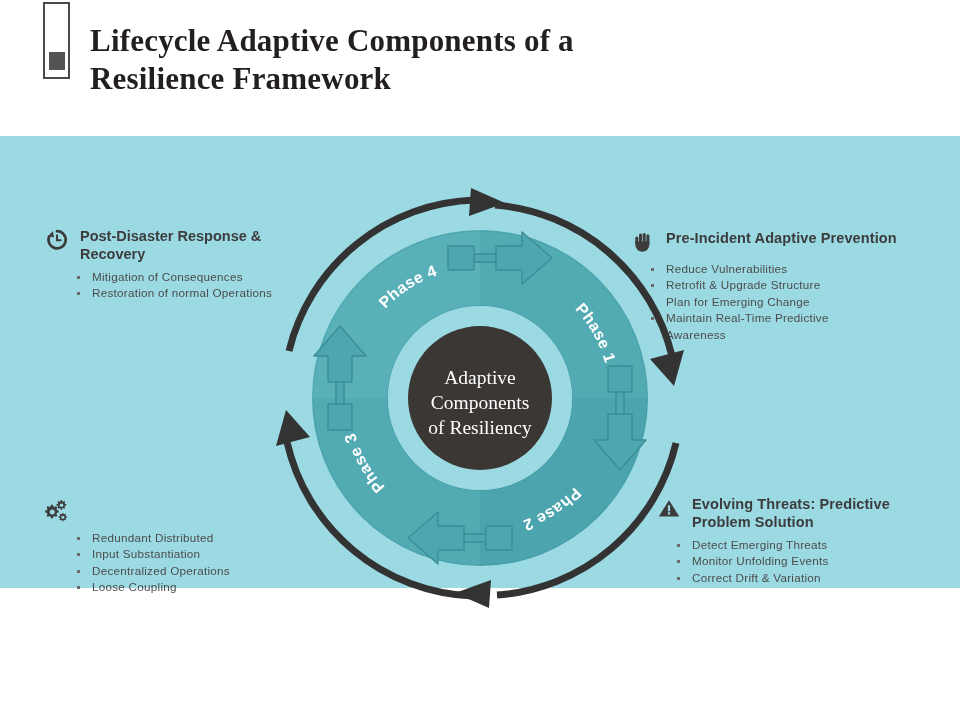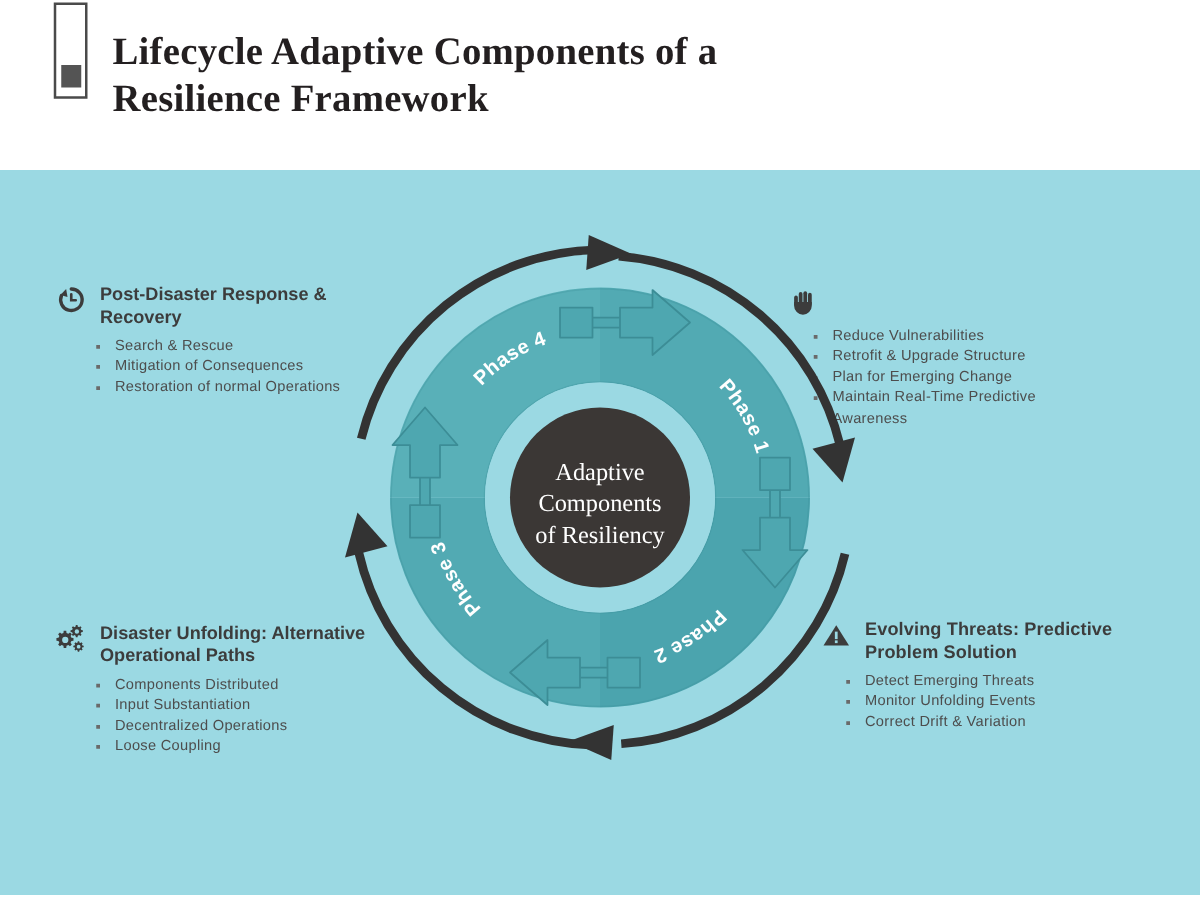--- a/index.html
+++ b/index.html
@@ -61,21 +61,21 @@
     color: #231f20;
     white-space: pre-line;
   }
 
   
   .panel {
     position: absolute;
     left: 0;
     top: 136px;
     width: 960px;
-    height: 580px;
+    height: 452px;
     background: #9bd9e3;
   }
 
   
   .block {
     position: absolute;
     width: 300px;
   }
   .block.tl { left: 44px;  top: 90px;  }
   .block.tr { left: 630px; top: 92px;  }
@@ -175,39 +175,39 @@
           <svg viewBox="0 0 26 26" width="26" height="26">
             <path d="M13 4.2 A8.6 8.6 0 1 1 5.2 9.4" fill="none" stroke="#3c3c3c" stroke-width="2.7" stroke-linecap="round"></path>
             <path d="M8.9 4.1 L4.3 9.0 L10.0 10.6 Z" fill="#3c3c3c"></path>
             <path d="M13 8.4 L13 13.2 L16.6 13.2" fill="none" stroke="#3c3c3c" stroke-width="2.1" stroke-linecap="round"></path>
           </svg>
         </div>
         <div class="block-title">Post-Disaster Response &amp;
 Recovery</div>
       </div>
       <ul class="bullets">
-        <li>Search &amp; Rescue</li>
         <li>Mitigation of Consequences</li>
         <li>Restoration of normal Operations</li>
       </ul>
     </div>
 
     <div class="block tr">
       <div class="block-head">
         <div class="block-icon">
           <svg viewBox="0 0 26 26" width="26" height="26">
             <g fill="#3c3c3c">
               <rect x="5.3" y="7.4" width="3.0" height="8.4" rx="1.5"></rect>
               <rect x="9.0" y="4.6" width="3.0" height="11.0" rx="1.5"></rect>
               <rect x="12.7" y="4.0" width="3.0" height="11.6" rx="1.5"></rect>
               <rect x="16.4" y="5.2" width="3.0" height="10.4" rx="1.5"></rect>
               <path d="M5.3 12.6 h14.1 v3.1 a7.05 7.05 0 0 1 -14.1 0 z"></path>
             </g>
           </svg>
         </div>
+        <div class="block-title">Pre-Incident Adaptive Prevention</div>
       </div>
       <ul class="bullets">
         <li>Reduce Vulnerabilities</li>
         <li>Retrofit &amp; Upgrade Structure</li>
         <li>Plan for Emerging Change</li>
         <li>Maintain Real-Time Predictive
 Awareness</li>
       </ul>
     </div>
 
@@ -218,25 +218,23 @@
             <g fill="#3c3c3c">
               <path d="M18.2 3.2 l1.1 .55 .95-.75 1.0 1.0 -.75 .95 .55 1.1 1.2 .15 v1.4 l-1.2 .15 -.55 1.1 .75 .95 -1.0 1.0 -.95-.75 -1.1 .55 -.15 1.2 h-1.4 l-.15-1.2 -1.1-.55 -.95 .75 -1.0-1.0 .75-.95 -.55-1.1 -1.2-.15 v-1.4 l1.2-.15 .55-1.1 -.75-.95 1.0-1.0 .95 .75 1.1-.55 .15-1.2 h1.4 z"></path>
               <circle cx="17.5" cy="7.2" r="1.75" fill="#9bd9e3"></circle>
               <path d="M9.2 8.3 l1.5 .7 1.3-1.0 1.45 1.45 -1.0 1.3 .7 1.5 1.65 .2 v2.05 l-1.65 .2 -.7 1.5 1.0 1.3 -1.45 1.45 -1.3-1.0 -1.5 .7 -.2 1.65 h-2.05 l-.2-1.65 -1.5-.7 -1.3 1.0 -1.45-1.45 1.0-1.3 -.7-1.5 -1.65-.2 v-2.05 l1.65-.2 .7-1.5 -1.0-1.3 1.45-1.45 1.3 1.0 1.5-.7 .2-1.65 h2.05 z"></path>
               <circle cx="8.2" cy="13.9" r="2.5" fill="#9bd9e3"></circle>
               <path d="M19.5 16.0 l.95 .45 .8-.6 .85 .85 -.6 .8 .45 .95 1.0 .1 v1.2 l-1.0 .1 -.45 .95 .6 .8 -.85 .85 -.8-.6 -.95 .45 -.1 1.0 h-1.2 l-.1-1.0 -.95-.45 -.8 .6 -.85-.85 .6-.8 -.45-.95 -1.0-.1 v-1.2 l1.0-.1 .45-.95 -.6-.8 .85-.85 .8 .6 .95-.45 .1-1.0 h1.2 z"></path>
               <circle cx="18.9" cy="19.3" r="1.5" fill="#9bd9e3"></circle>
             </g>
           </svg>
         </div>
-        <div class="block-title">Disaster Unfolding: Alternative
-Operational Paths</div>
       </div>
       <ul class="bullets">
-        <li>Components Distributed</li>
+        <li>Redundant Distributed</li>
         <li>Input Substantiation</li>
         <li>Decentralized Operations</li>
         <li>Loose Coupling</li>
       </ul>
     </div>
 
     <div class="block br">
       <div class="block-head">
         <div class="block-icon">
           <svg viewBox="0 0 26 26" width="26" height="26">

